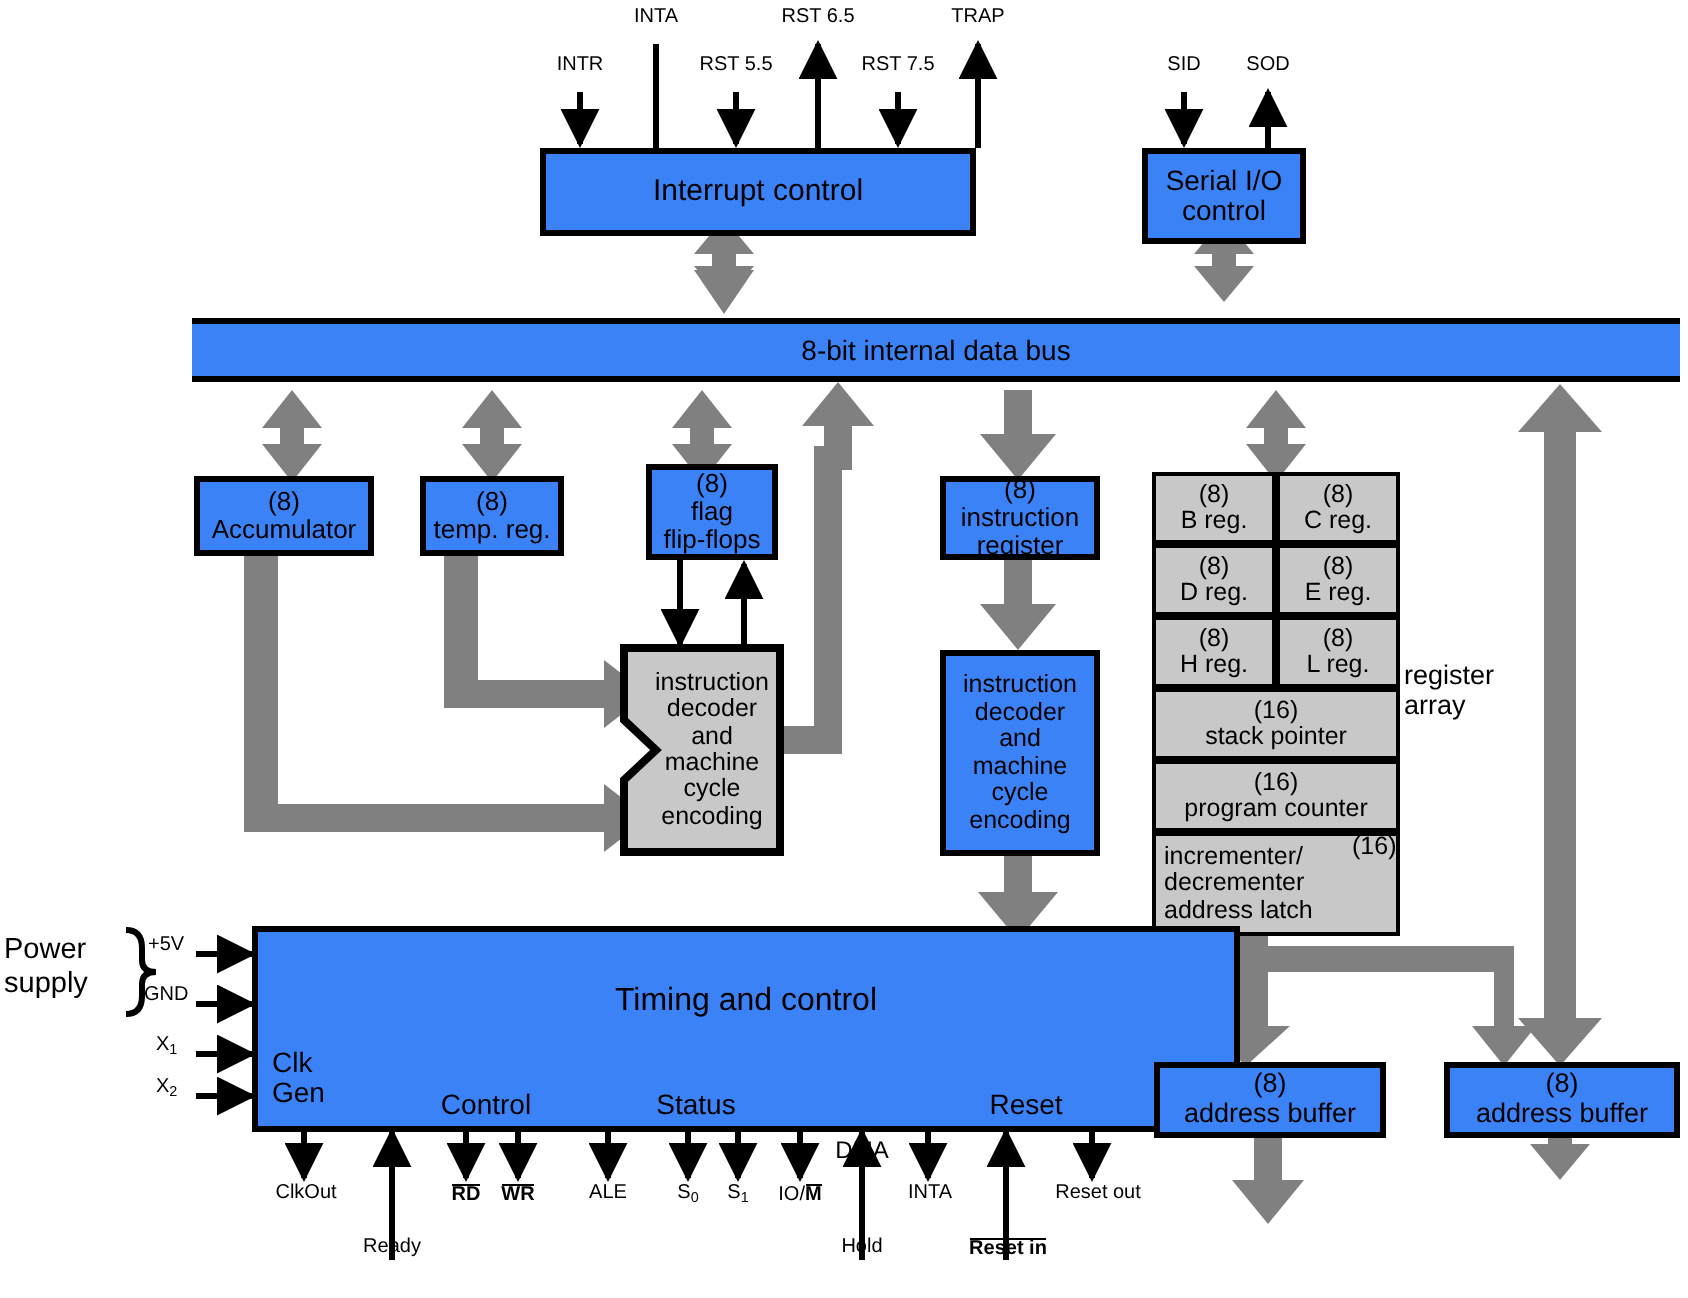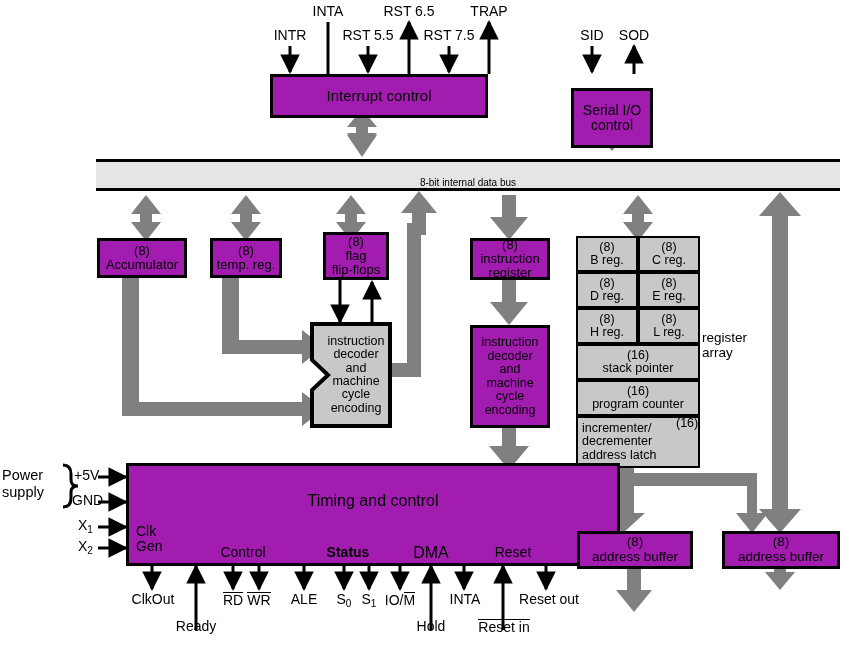--- a/index.html
+++ b/index.html
@@ -1,37 +1,37 @@
 <!DOCTYPE html>
 <html><head>
 <meta charset="utf-8">
 <style>
   html,body{margin:0;padding:0;background:#fff;}
   body{width:844px;height:649px;position:relative;
        font-family:"Liberation Sans","DejaVu Sans",sans-serif;
        color:#000;overflow:hidden;}
   #stage{position:absolute;left:0;top:0;width:844px;height:649px;}
-  .box{position:absolute;background:#a21caf;border:3px solid #000;
+  .box{position:absolute;background:#3b82f6;border:3px solid #000;
        box-sizing:border-box;display:flex;flex-direction:column;
        align-items:center;justify-content:center;text-align:center;
        line-height:1.08;font-size:13px;}
   .box .ln{display:block;white-space:nowrap;}
   .regcell{position:absolute;background:#c8c8c8;border:2px solid #000;
        box-sizing:border-box;display:flex;flex-direction:column;
        align-items:center;justify-content:center;text-align:center;
        line-height:1.05;font-size:12.5px;}
-  .lbl{position:absolute;font-size:14px;white-space:nowrap;line-height:1.05;}
+  .lbl{position:absolute;font-size:10px;white-space:nowrap;line-height:1.05;}
   .lbl.c{text-align:center;}
-  .ovl{border-top:1.6px solid #000;padding-top:0px;display:inline-block;line-height:1.0;}
+  .ovl{border-top:1.6px solid #000;padding-top:0px;display:inline-block;line-height:1.0;font-weight:bold;}
   svg{position:absolute;left:0;top:0;width:844px;height:649px;overflow:visible;}
   .gsvg{pointer-events:none;}
   sub{font-size:0.72em;vertical-align:-0.25em;}
-  .busbar{position:absolute;background:#e5e5e5;border-top:3px solid #000;
+  .busbar{position:absolute;background:#3b82f6;border-top:3px solid #000;
      border-bottom:3px solid #000;box-sizing:border-box;display:flex;
-     align-items:flex-end;justify-content:center;font-size:10px;}
+     align-items:center;justify-content:center;font-size:14px;}
   .alu{position:absolute;}
 </style>
 </head>
 <body>
 
 <div id="stage">
 
   <svg class="gsvg" viewBox="0 0 844 649">
     <g fill="#808080">
 
@@ -131,21 +131,21 @@
   <div class="lbl c" style="left:373px;top:4px;width:72px;">RST 6.5</div>
   <div class="lbl c" style="left:413px;top:28px;width:72px;">RST 7.5</div>
   <div class="lbl c" style="left:456px;top:4px;width:66px;">TRAP</div>
   <div class="lbl c" style="left:566px;top:28px;width:52px;">SID</div>
   <div class="lbl c" style="left:608px;top:28px;width:52px;">SOD</div>
 
   <div class="box" style="left:270px;top:74px;width:218px;height:44px;font-size:15px;">
     <span class="ln">Interrupt control</span>
   </div>
 
-  <div class="box" style="left:571px;top:74px;width:82px;height:60px;font-size:14px;margin-top:14px;">
+  <div class="box" style="left:571px;top:74px;width:82px;height:48px;font-size:14px;">
     <span class="ln">Serial I/O</span>
     <span class="ln">control</span>
   </div>
 
   <div class="busbar" style="left:96px;top:159px;width:744px;height:32px;">
     <span>8-bit internal data bus</span>
   </div>
 
   <div class="box" style="left:97px;top:238px;width:90px;height:40px;">
     <span class="ln">(8)</span>
@@ -253,22 +253,22 @@
   </div>
   <div class="lbl" style="left:78px;top:539px;">
     <span>X</span><sub>2</sub>
   </div>
 
   <div class="lbl" style="left:136px;top:524px;font-size:14px;line-height:1.1;">
     <span class="ln">Clk</span><br>
     <span class="ln">Gen</span>
   </div>
   <div class="lbl c" style="left:203px;top:545px;width:80px;font-size:14px;">Control</div>
-  <div class="lbl c" style="left:312px;top:545px;width:72px;font-size:14px;font-weight:bold;">Status</div>
-  <div class="lbl c" style="left:398px;top:545px;width:66px;font-size:16px;">DMA</div>
+  <div class="lbl c" style="left:312px;top:545px;width:72px;font-size:14px;">Status</div>
+  <div class="lbl c" style="left:398px;top:569px;width:66px;font-size:12px;">DMA</div>
   <div class="lbl c" style="left:480px;top:545px;width:66px;font-size:14px;">Reset</div>
 
   <div class="lbl c" style="left:118px;top:592px;width:70px;">ClkOut</div>
   <div class="lbl c" style="left:163px;top:619px;width:66px;">Ready</div>
   <div class="lbl c" style="left:209px;top:592px;width:48px;"><span class="ovl">RD</span></div>
   <div class="lbl c" style="left:235px;top:592px;width:48px;"><span class="ovl">WR</span></div>
   <div class="lbl c" style="left:280px;top:592px;width:48px;">ALE</div>
   <div class="lbl c" style="left:326px;top:592px;width:36px;">
     <span>S</span><sub>0</sub>
   </div>

